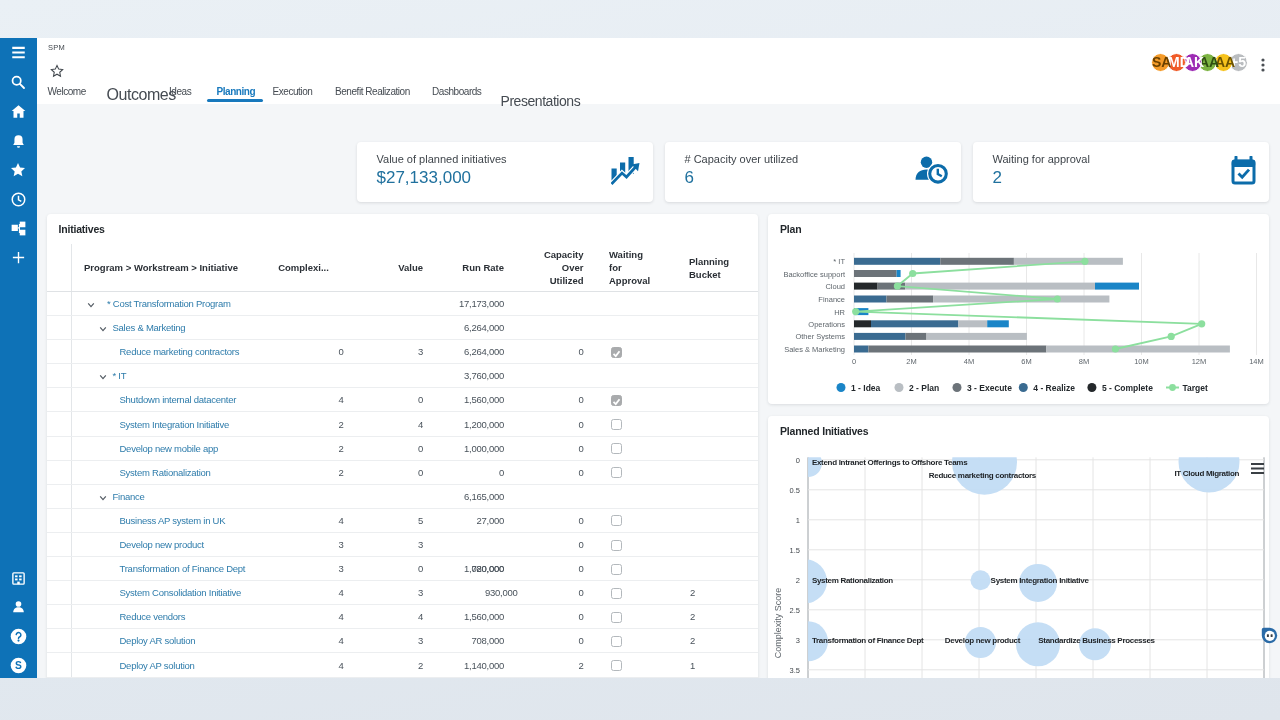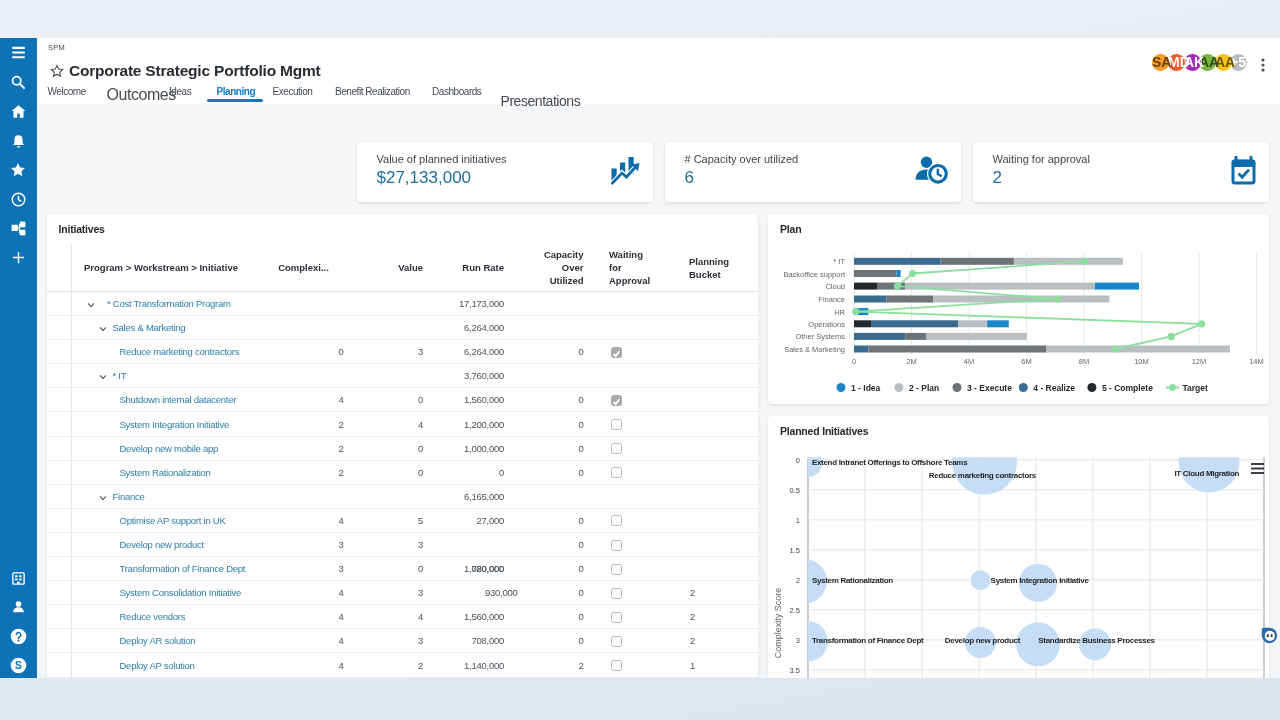--- a/index.html
+++ b/index.html
@@ -87,21 +87,20 @@
 <svg class="snicon" style="top:619px;left:10px" width="17" height="17" viewBox="0 0 24 24">
         <circle cx="12" cy="12" r="11" fill="#ffffff"></circle>
         <text x="12" y="17" font-size="14.5" font-weight="bold" fill="#0e72b7" text-anchor="middle" font-family="Liberation Sans">S</text>
       </svg>
 </div>
 <div class="header">
 <div style="position:absolute;left:11px;top:5px;font-size:7.5px;color:#42484e;letter-spacing:0.3px;">SPM</div>
 <svg style="position:absolute;left:13px;top:26px" width="14" height="14" viewBox="0 0 24 24">
         <path d="M12 2.6l2.9 6.2 6.8.8-5 4.6 1.3 6.7-6-3.4-6 3.4 1.3-6.7-5-4.6 6.8-.8z" fill="none" stroke="#3e444a" stroke-width="1.8"></path>
       </svg>
-<div style="position:absolute;left:32px;top:24px;font-size:15.5px;font-weight:bold;letter-spacing:-0.2px;color:#282d33;">Corporate Strategic Portfolio Mgmt</div>
 <div style="position:absolute;left:10.5px;top:48px;font-size:10px;letter-spacing:-0.45px;color:#454b52;">Welcome</div>
 <div style="position:absolute;left:69.5px;top:48px;font-size:16px;letter-spacing:-0.45px;color:#454b52;">Outcomes</div>
 <div style="position:absolute;left:132px;top:48px;font-size:10px;letter-spacing:-0.45px;color:#454b52;">Ideas</div>
 <div style="position:absolute;left:179.5px;top:48px;font-size:10px;letter-spacing:-0.45px;font-weight:bold;color:#1879bd;">Planning</div>
 <div style="position:absolute;left:235.5px;top:48px;font-size:10px;letter-spacing:-0.45px;color:#454b52;">Execution</div>
 <div style="position:absolute;left:298px;top:48px;font-size:10px;letter-spacing:-0.45px;color:#454b52;">Benefit Realization</div>
 <div style="position:absolute;left:395px;top:48px;font-size:10px;letter-spacing:-0.45px;color:#454b52;">Dashboards</div>
 <div style="position:absolute;left:463.5px;top:55px;font-size:14px;letter-spacing:-0.45px;color:#454b52;">Presentations</div>
 <div style="position:absolute;left:170px;top:61px;width:56px;height:3px;border-radius:2px;background:#1879bd;"></div>
 <div class="avatar" style="left:1114px;top:15px;background:#f49b2a;color:#6b4100;z-index:9;">SA</div>
@@ -238,21 +237,21 @@
 <div class="trow" style="top:270.8px;height:24.1px;">
 <div class="chev" style="left:52px;">
           <svg width="8" height="8" viewBox="0 0 10 10">
             <path d="M1.5 3l3.5 4 3.5-4" fill="none" stroke="#535b63" stroke-width="1.5"></path>
           </svg>
         </div>
         <div class="tlink" style="left:66px;">Finance</div>
 <div class="tnum" style="left:377.5px;width:80px;">6,165,000</div>
 </div>
 <div class="trow" style="top:294.9px;height:24.1px;">
-<div class="tlink" style="left:73px;">Optimise AP support in UK</div>
+<div class="tlink" style="left:73px;">Business AP system in UK</div>
 <div class="tnum" style="left:217px;width:80px;">4</div>
 <div class="tnum" style="left:296.5px;width:80px;">5</div>
 <div class="tnum" style="left:377.5px;width:80px;">27,000</div>
 <div class="tnum" style="left:457px;width:80px;">0</div>
 <div class="cb off"></div>
 </div>
 <div class="trow" style="top:319.0px;height:24.1px;">
 <div class="tlink" style="left:73px;">Develop new product</div>
 <div class="tnum" style="left:217px;width:80px;">3</div>
 <div class="tnum" style="left:296.5px;width:80px;">3</div>

